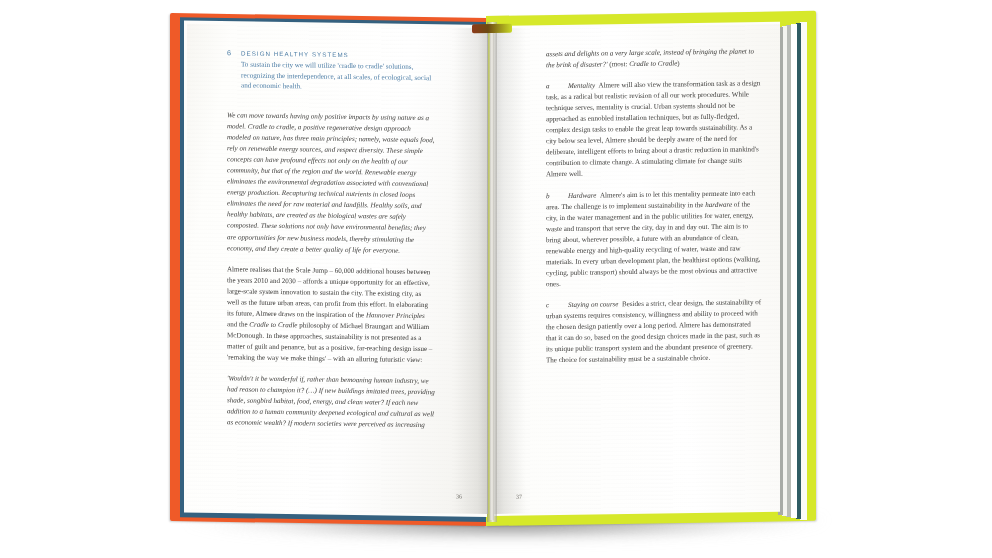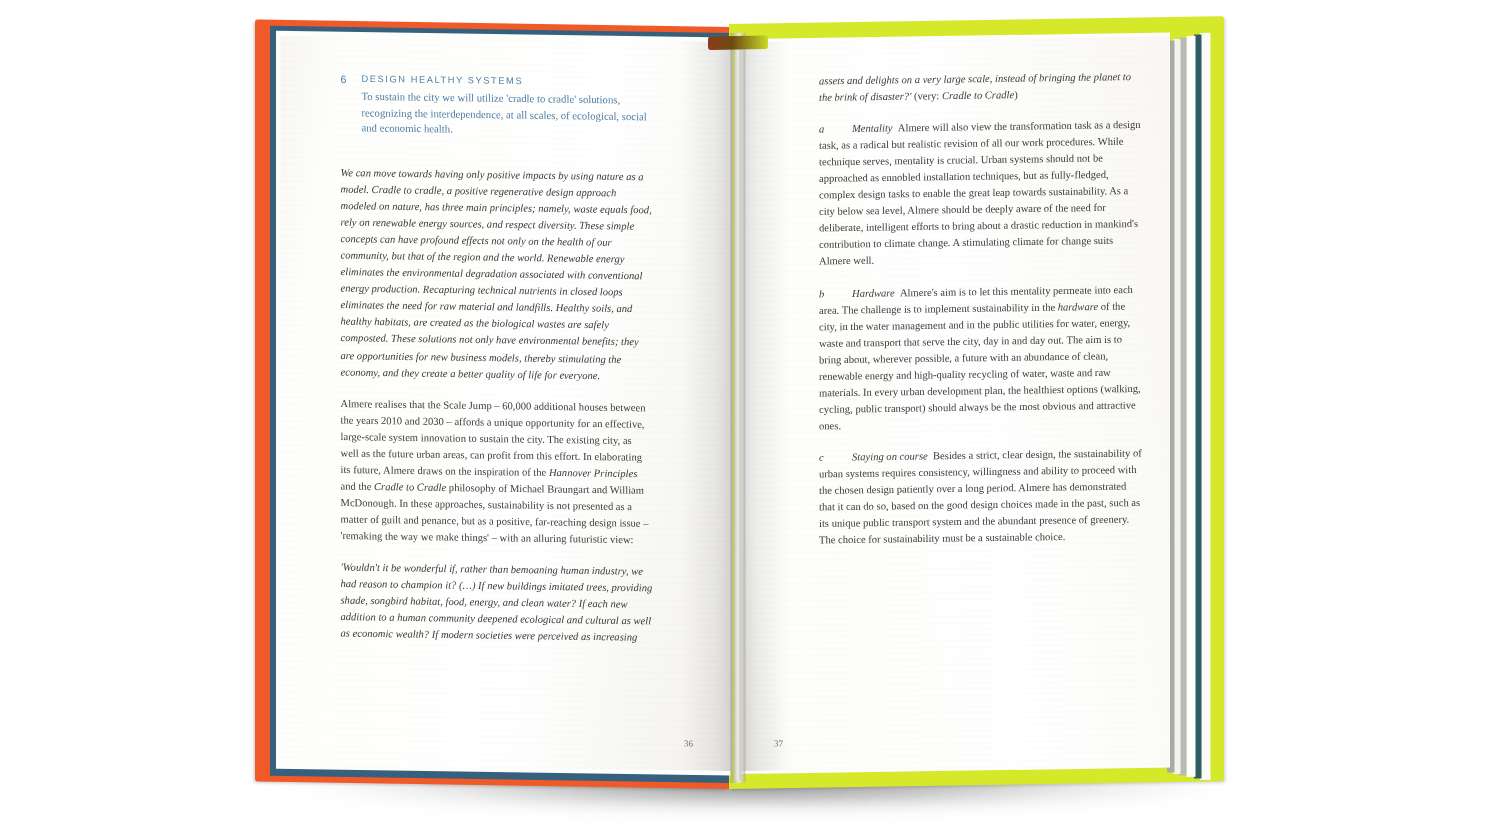--- a/index.html
+++ b/index.html
@@ -254,21 +254,21 @@
 
     <div class="folio folio-left">36</div>
   </div>
 
   <div class="page-right">
     <div class="grain"></div>
 
     <div class="col col-right">
 
       <p>
-        <i>assets and delights on a very large scale, instead of bringing the planet to the brink of disaster?'</i><span> (very: </span><i>Cradle to Cradle</i><span>)</span>
+        <i>assets and delights on a very large scale, instead of bringing the planet to the brink of disaster?'</i><span> (most: </span><i>Cradle to Cradle</i><span>)</span>
       </p>
 
       <p>
         <span class="marker">a</span><i>Mentality</i>&nbsp;&nbsp;<span>Almere will also view the transformation task as a design task, as a radical but realistic revision of all our work procedures. While technique serves, mentality is crucial. Urban systems should not be approached as ennobled installation techniques, but as fully-fledged, complex design tasks to enable the great leap towards sustainability. As a city below sea level, Almere should be deeply aware of the need for deliberate, intelligent efforts to bring about a drastic reduction in mankind's contribution to climate change. A stimulating climate for change suits Almere well.</span>
       </p>
 
       <p>
         <span class="marker">b</span><i>Hardware</i>&nbsp;&nbsp;<span>Almere's aim is to let this mentality permeate into each area. The challenge is to implement sustainability in the </span><i>hardware</i><span> of the city, in the water management and in the public utilities for water, energy, waste and transport that serve the city, day in and day out. The aim is to bring about, wherever possible, a future with an abundance of clean, renewable energy and high-quality recycling of water, waste and raw materials. In every urban development plan, the healthiest options (walking, cycling, public transport) should always be the most obvious and attractive ones.</span>
       </p>
 

